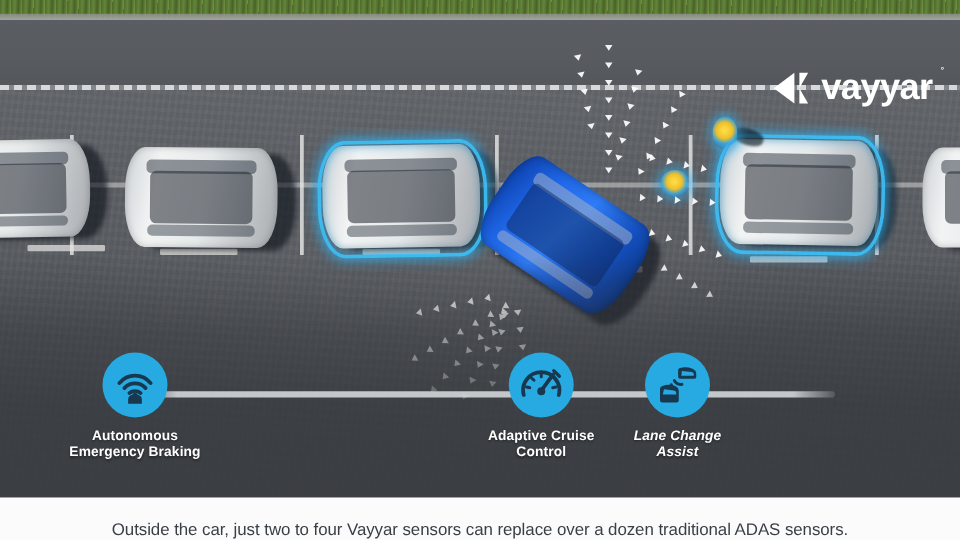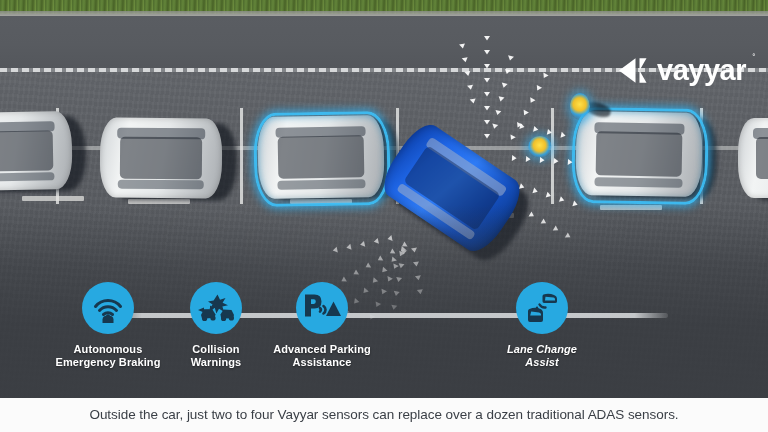--- a/index.html
+++ b/index.html
@@ -249,21 +249,21 @@
     white-space: pre-line;
   }
 
   
   .caption {
     position: absolute;
     left: 0; top: 398px;
     width: 768px; height: 34px;
     background: #fbfbfb;
     display: flex;
-    align-items: center;
+    align-items: flex-end;
     justify-content: center;
   }
   .caption-text {
     color: #3a3f46;
     font-size: 13.5px;
     line-height: 16px;
     letter-spacing: -0.05px;
   }
 </style>
 </head>
@@ -501,57 +501,41 @@
             <path d="M12.5,22.5 A7,7 0 0 1 21.5,22.5"></path>
           </g>
           <circle cx="17" cy="24.2" r="2" fill="#17384f"></circle>
           <path d="M11.5,31 L11.5,27.5 Q11.5,23.6 17,23.6 Q22.5,23.6 22.5,27.5 L22.5,31 Z" fill="#17384f"></path>
         </svg>
       </div>
       <div class="flabel">Autonomous
 Emergency Braking</div>
     </div>
 
-    <div class="feature" style="left:152px;">
+
+
+    <div class="feature" style="left:369px;">
       <div class="fcircle">
-        <svg width="38" height="30" viewBox="0 0 38 30" xmlns="http://www.w3.org/2000/svg">
-          <g fill="#17384f">
-            <path d="M1,17 L7,14.5 L7,16.2 L13,16.2 L13,12.5 L17,15.5 L13,18.5 L13,17.9 L7,17.9 L7,19.5 Z"></path>
-            <path d="M4,22 L6.5,17 L15.5,16.4 L18.5,21.5 L17.5,25 L5,25.6 Z"></path>
-            <circle cx="7.6" cy="25.4" r="2.6"></circle>
-              <circle cx="16" cy="25" r="2.6"></circle>
-            <path d="M37,22 L34.5,17 L26.5,16.6 L23.5,21.6 L24.2,25.2 L36,25.6 Z"></path>
-            <circle cx="26.6" cy="25.4" r="2.6"></circle>
-              <circle cx="34.4" cy="25" r="2.6"></circle>
-            <path d="M20.5,1.5 L23,6.8 L28.5,5 L25.6,9.8 L31,12.2 L25.4,13.6 L27,18.8 L22,15.8 L19.4,20.5 L17.8,15 L12.4,16 L15.6,11.5 L11,8.4 L16.6,7.6 Z"></path>
+        <svg width="34" height="32" viewBox="0 0 34 32" xmlns="http://www.w3.org/2000/svg">
+          <path d="M3,24 A14.5,14.5 0 1 1 31,24" fill="none" stroke="#17384f" stroke-width="3" stroke-linecap="round"></path>
+          <g stroke="#17384f" stroke-width="2.4" stroke-linecap="round">
+            <path d="M5.2,17.6 L7.8,18.2"></path>
+              <path d="M9.2,10.4 L11.2,12.2"></path>
+            <path d="M17,6.6 L17,9.3"></path>
+              <path d="M24.8,10.4 L22.8,12.2"></path>
+            <path d="M28.8,17.6 L26.2,18.2"></path>
           </g>
+          <path d="M17,20.5 L26.5,7.5" stroke="#17384f" stroke-width="3" stroke-linecap="round" fill="none"></path>
+          <circle cx="17" cy="21" r="3.2" fill="#17384f"></circle>
+          <path d="M27,4.5 L31.5,9" stroke="#17384f" stroke-width="2.6" stroke-linecap="round"></path>
         </svg>
       </div>
-      <div class="flabel">Collision
-Warnings</div>
-    </div>
-
-    <div class="feature" style="left:258px;">
-      <div class="fcircle">
-        <svg width="38" height="30" viewBox="0 0 38 30" xmlns="http://www.w3.org/2000/svg">
-          <g fill="#17384f">
-            <path d="M2,1.5 L11.5,1.5 Q18.5,1.5 18.5,8.6 Q18.5,15.6 11.5,15.6 L8,15.6 L8,23.5 L2,23.5 Z
-                     M8,6.2 L8,11 L10.8,11 Q12.8,11 12.8,8.6 Q12.8,6.2 10.8,6.2 Z"></path>
-            <path d="M30.5,8.5 L38,23 L23,23 Z"></path>
-          </g>
-          <g fill="none" stroke="#17384f" stroke-width="2.6" stroke-linecap="round">
-            <path d="M20.5,13 A4.5,4.5 0 0 1 20.5,20.5"></path>
-            <path d="M17,15 A2.6,2.6 0 0 1 17,18.6"></path>
-          </g>
-        </svg>
-      </div>
-      <div class="flabel">Advanced Parking
-Assistance</div>
-    </div>
-
+      <div class="flabel">Adaptive Cruise
+Control</div>
+    </div>
 
     <div class="feature" style="left:478px;font-style:italic;">
       <div class="fcircle">
         <svg width="34" height="32" viewBox="0 0 34 32" xmlns="http://www.w3.org/2000/svg">
           <g fill="#17384f">
             <path d="M18.5,2.5 Q24,1 29,3 Q32,4.2 32,7 L32,9.5 Q32,11 30,11 L19,11 Q17.5,11 17.5,9.2 L17.5,4.2 Q17.5,3 18.5,2.5 Z"></path>
             <path d="M20.5,4.8 L28.5,5.6 Q30,5.8 30,7.4 L30,8.6 L20,8.6 Z" fill="#27a9e1"></path>
             <path d="M4.5,17 Q10,14.8 15,16.8 Q18,18 18,21 L18,28 Q18,30 16,30 L5,30 Q3,30 3,28 L3,19 Q3,17.6 4.5,17 Z"></path>
             <path d="M6.2,19.4 L14,20.4 Q16,20.7 16,22.4 L16,23.5 L5.2,23.5 Z" fill="#27a9e1"></path>
           </g>

